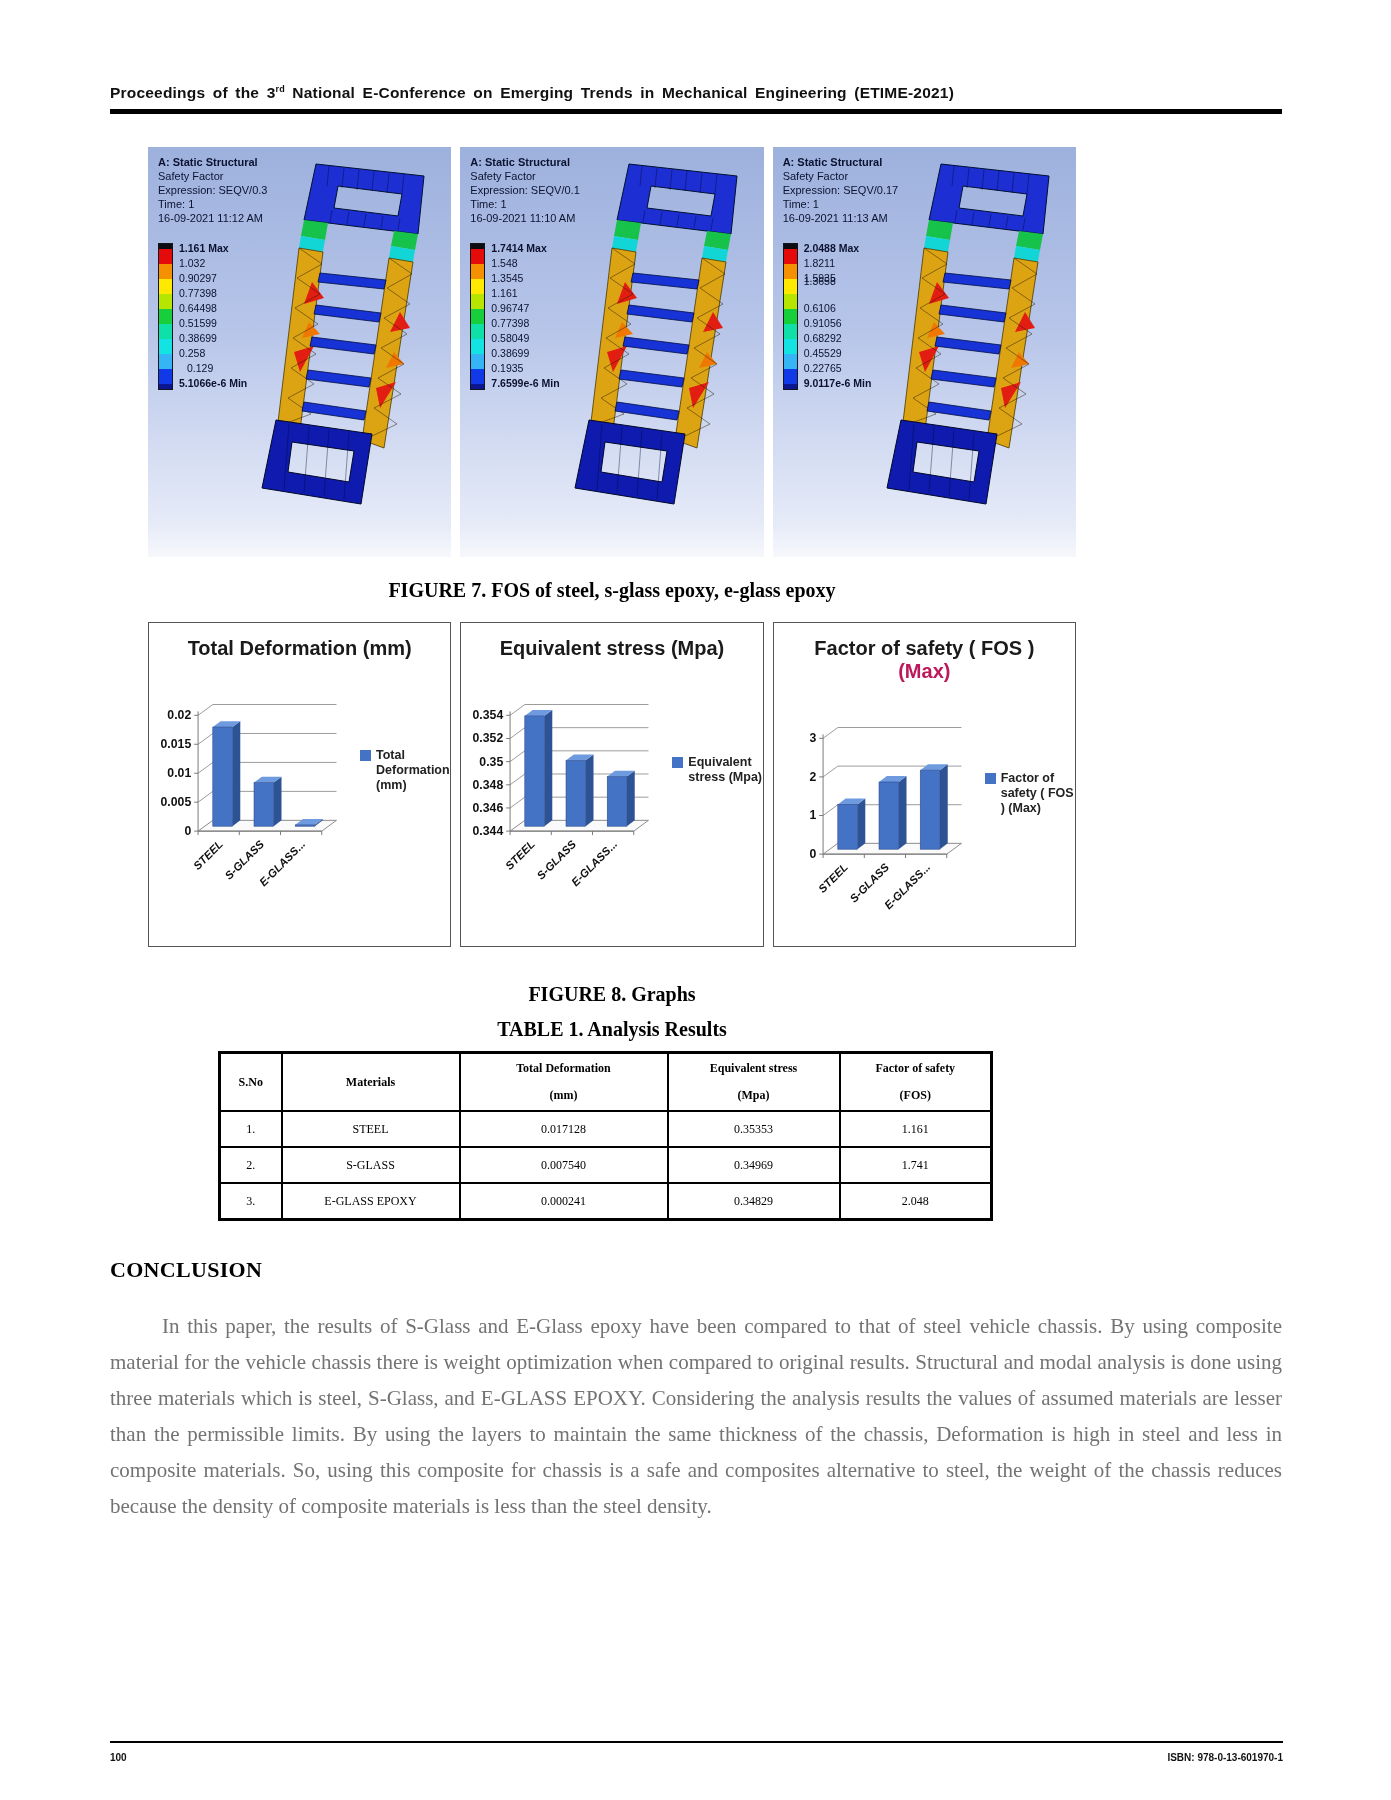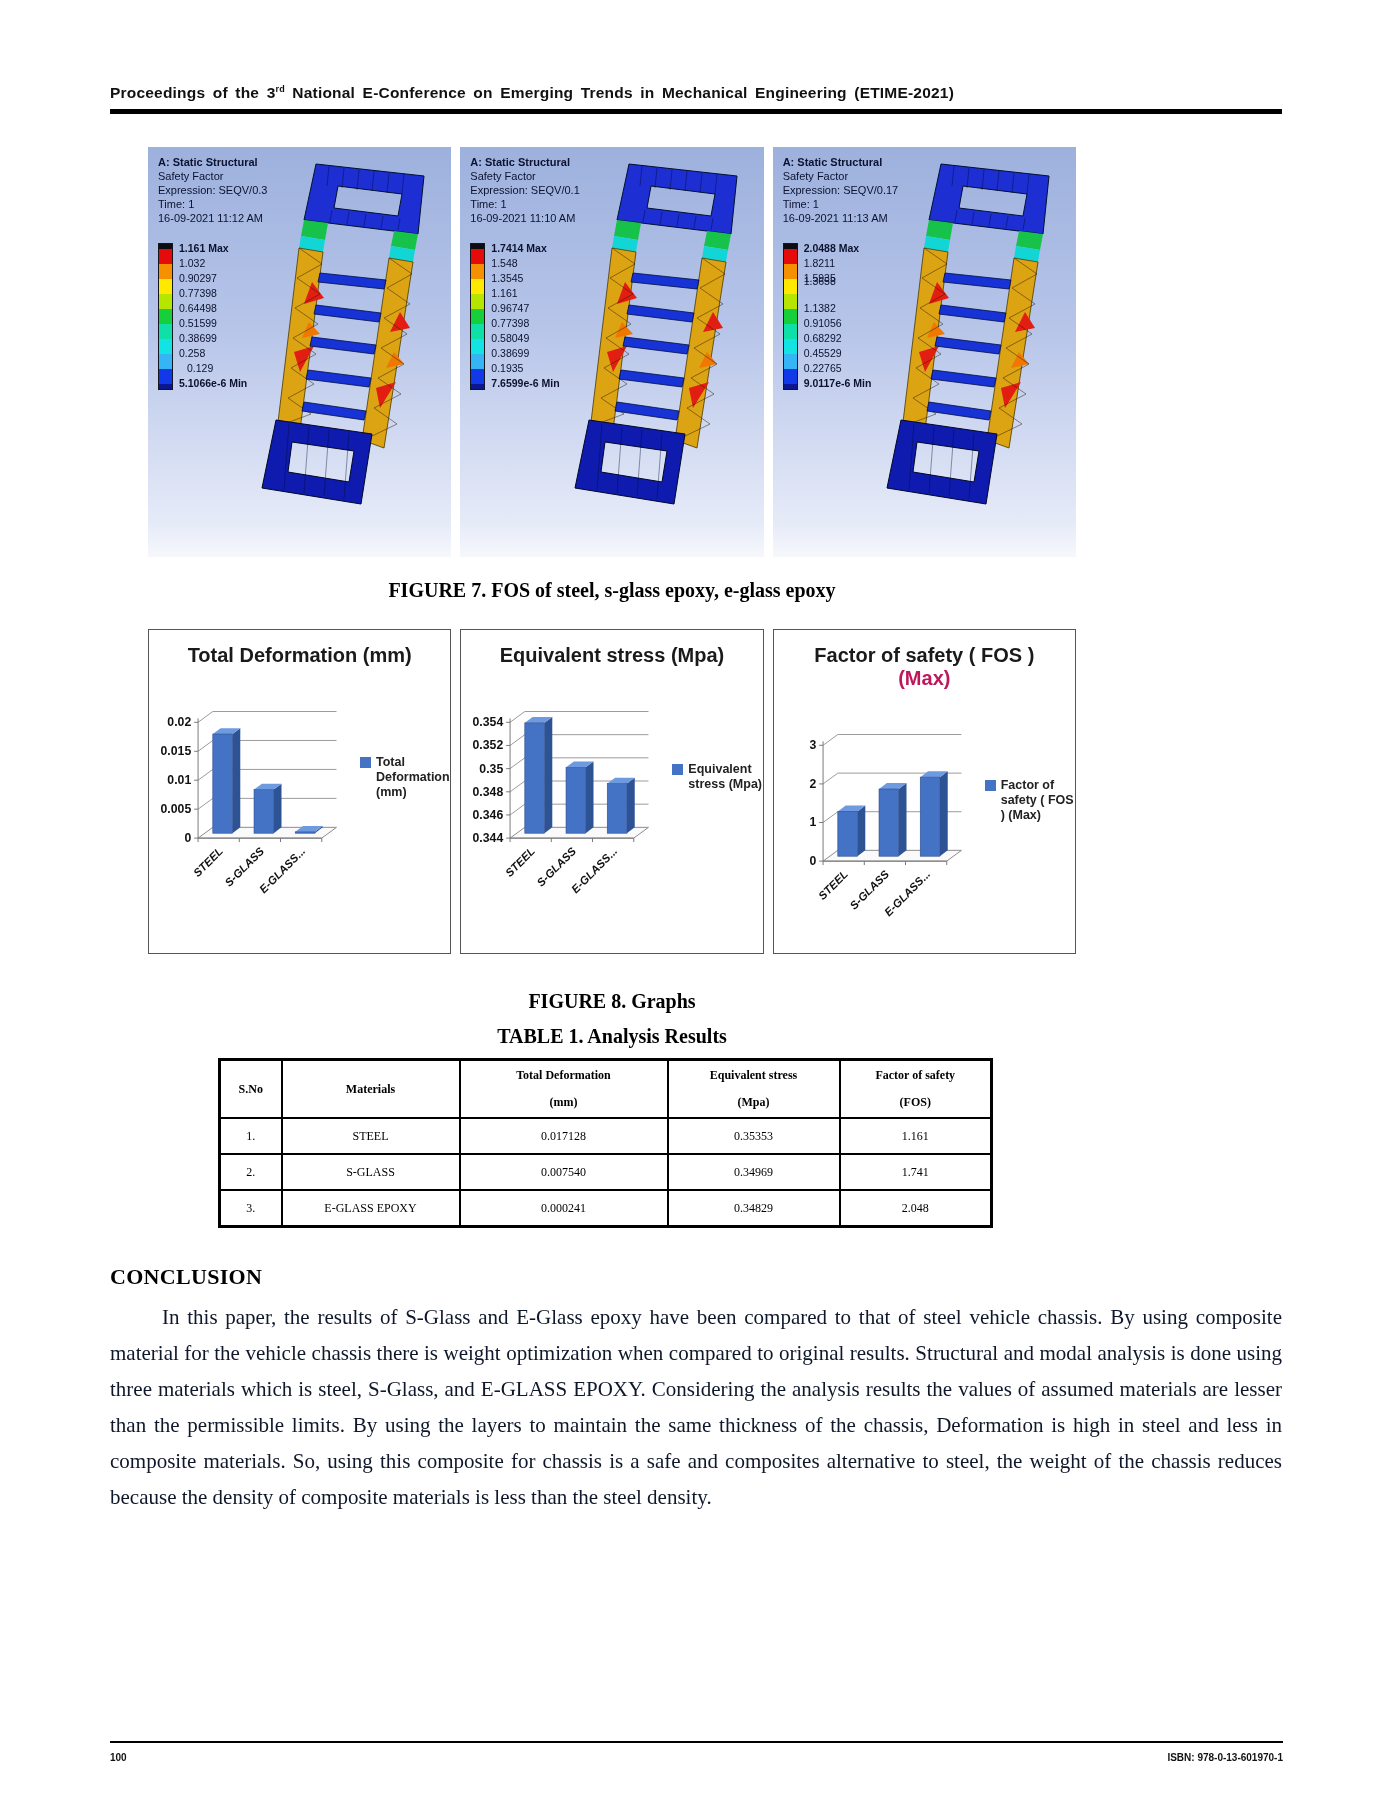--- a/index.html
+++ b/index.html
@@ -30,21 +30,21 @@
   .legend-cell{height:15px;}
   .legend-labels{position:relative;margin-left:6px;width:96px;font-family:"Liberation Sans",sans-serif;
                  font-size:10.5px;color:#0c1230;}
   .legend-label{position:absolute;left:0;white-space:nowrap;line-height:12px;}
   .legend-label.bold{font-weight:bold;}
   .chassis{position:absolute;right:2px;top:5px;z-index:2;}
 
   .fig-caption{margin-top:22px;text-align:center;font-weight:bold;font-size:20px;}
 
   
-  .fig8-row{display:flex;gap:9px;margin-top:27px;}
+  .fig8-row{display:flex;gap:9px;margin-top:20px;}
   .chart-panel{flex:1;height:323px;border:1px solid #555;background:#fff;
                font-family:"Liberation Sans",sans-serif;overflow:hidden;}
   .chart-title{text-align:center;font-weight:bold;font-size:20px;margin-top:14px;color:#1a1a1a;}
   .chart-title2{text-align:center;font-weight:bold;font-size:20px;margin-top:0;color:#be185d;min-height:0;}
   .chart-title2:empty{display:none;}
   .chart-body{display:flex;align-items:center;margin-top:0;}
   .chart-legend{display:flex;gap:5px;width:92px;font-size:12.5px;font-weight:600;color:#222;
                 line-height:15px;margin-top:-30px;}
   .legend-swatch{width:11px;height:11px;background:#4472c4;flex:none;margin-top:2px;}
 
@@ -53,22 +53,22 @@
 
   
   .analysis-table{border-collapse:collapse;margin:10px 0 0 70px;font-size:12px;border:3px solid #000;}
   .analysis-table th,.analysis-table td{border:2px solid #000;text-align:center;padding:1px 6px;}
   .analysis-table th{font-weight:bold;}
   .analysis-table th .hl{line-height:27px;}
   .analysis-table td{height:32px;}
 
   
   .concl-heading{margin-top:36px;font-size:22px;font-weight:bold;letter-spacing:.3px;}
-  .concl-text{margin-top:9px;font-size:21px;line-height:36px;text-align:justify;text-indent:52px;
-              color:#0f172a;}
+  .concl-text{margin-top:25px;font-size:21px;line-height:36px;text-align:justify;text-indent:52px;
+              color:#737373;}
 
   
   .footer-rule{position:absolute;left:110px;right:108px;top:1741px;height:2px;background:#000;}
   .footer-row{position:absolute;left:110px;right:108px;top:1752px;display:flex;
               justify-content:space-between;font-family:"Liberation Sans",sans-serif;
               font-weight:bold;font-size:10px;color:#111;}
 </style>
 </head>
 <body>
 
@@ -229,21 +229,21 @@
                 <div class="legend-cell" style="background: rgb(20, 227, 227);"></div>
                 <div class="legend-cell" style="background: rgb(53, 181, 245);"></div>
                 <div class="legend-cell" style="background: rgb(17, 57, 232);"></div>
                 <div class="legend-cap-bot"></div>
               </div>
               <div class="legend-labels">
                 <div class="legend-label bold" style="top: -1px;">2.0488 Max</div>
                 <div class="legend-label" style="top: 14px;">1.8211</div>
                 <div class="legend-label" style="top: 29px;">1.5935</div>
                 <div class="legend-label" style="top: 32px;">1.3658</div>
-                <div class="legend-label" style="top: 59px;">1.1382</div>
+                <div class="legend-label" style="top: 59px;">0.6106</div>
                 <div class="legend-label" style="top: 74px;">0.91056</div>
                 <div class="legend-label" style="top: 89px;">0.68292</div>
                 <div class="legend-label" style="top: 104px;">0.45529</div>
                 <div class="legend-label" style="top: 119px;">0.22765</div>
                 <div class="legend-label bold" style="top: 134px;">9.0117e-6 Min</div>
               </div>
             </div>
           <div class="ansys-canvas">
               <svg class="chassis" viewBox="0 0 195 400" width="195" height="400">
 <path d="M62,12 L170,24 L164,82 L50,68 Z M84,34 L148,42 L144,64 L80,56 Z" fill="#1d2ed2" fill-rule="evenodd" stroke="#001033" stroke-width="1"></path>

